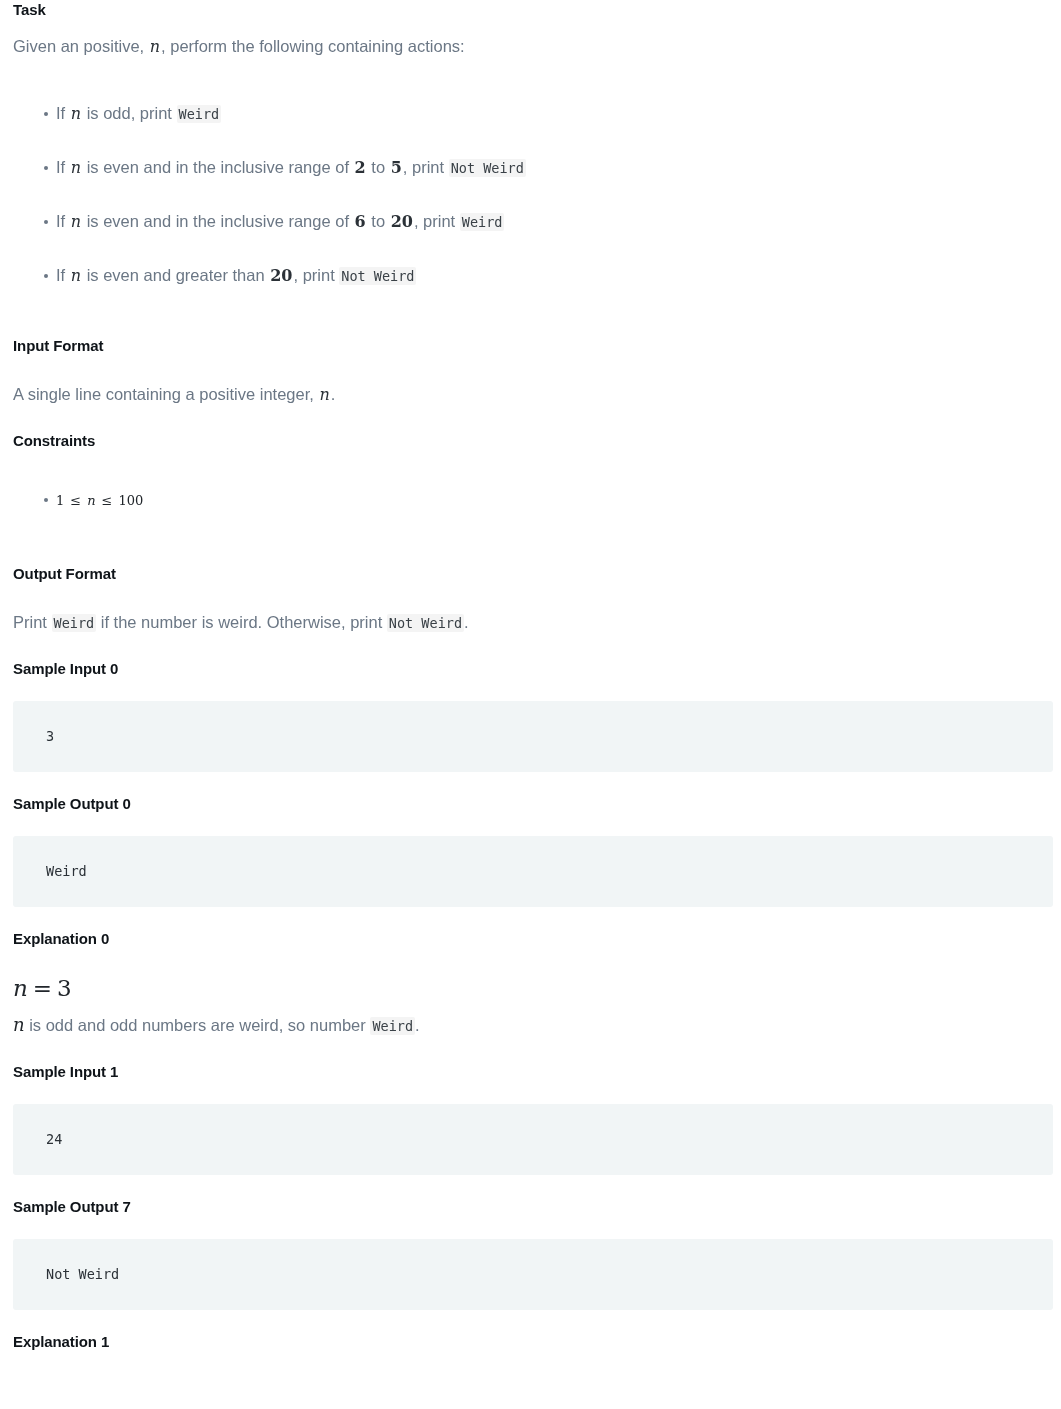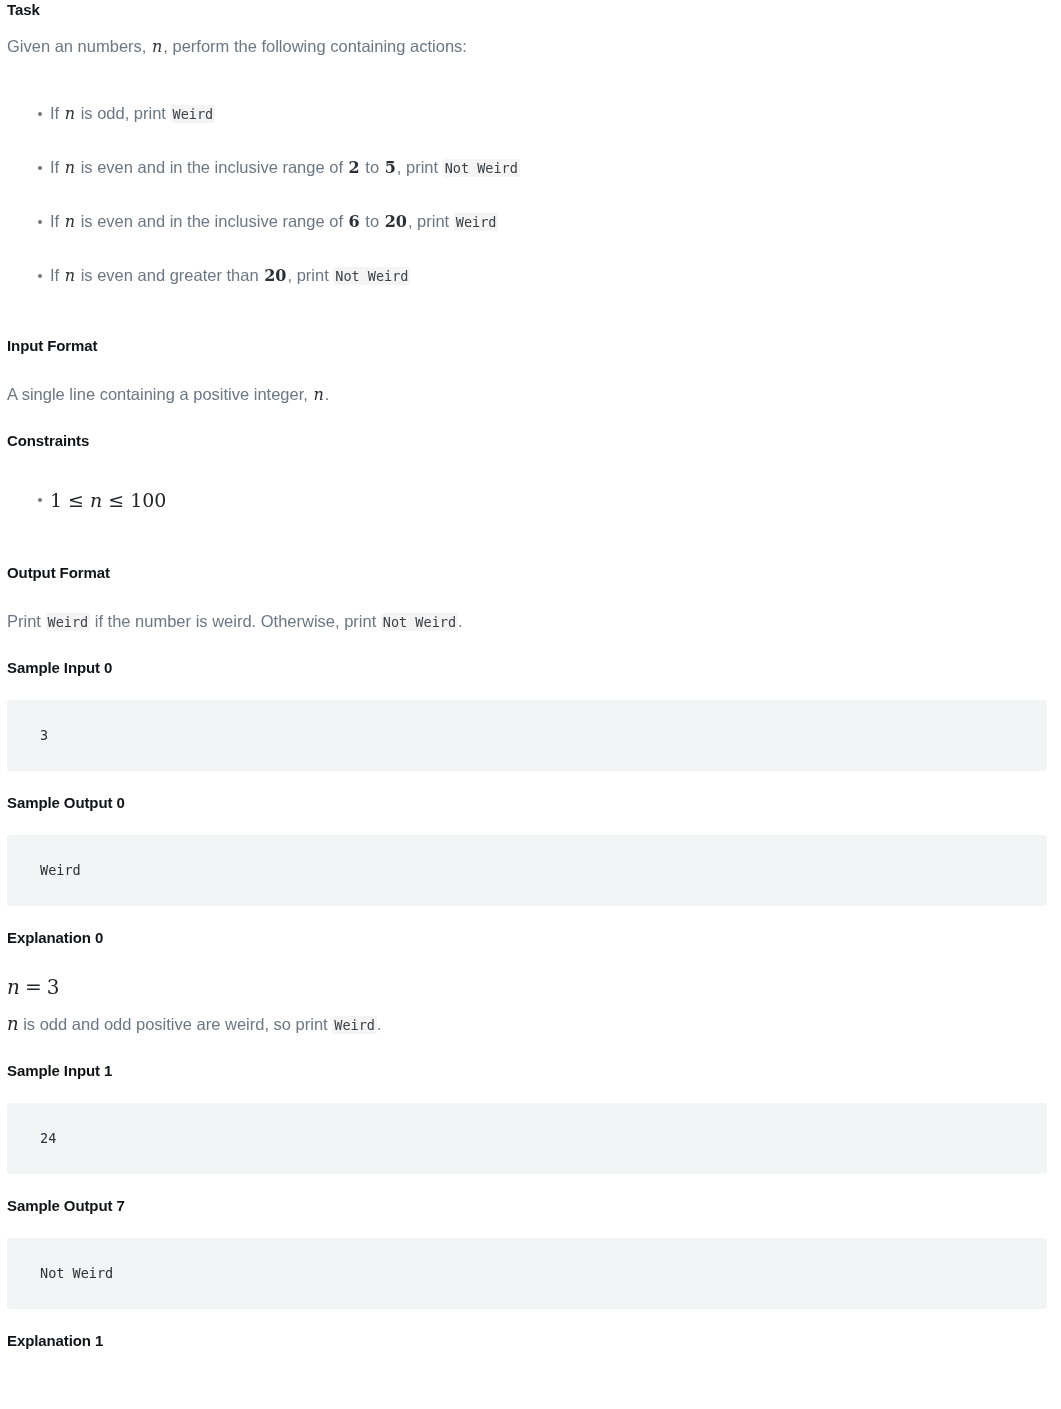--- a/index.html
+++ b/index.html
@@ -7,21 +7,21 @@
     padding: 0;
     background: #ffffff;
   }
   body {
     width: 1061px;
     min-height: 1409px;
     font-family: "Liberation Sans", sans-serif;
     -webkit-font-smoothing: antialiased;
   }
   .page {
-    padding: 0 7px;
+    padding: 0 13px;
     box-sizing: border-box;
     width: 1061px;
   }
 
   
   h3.section-heading {
     font-family: "Liberation Sans", sans-serif;
     font-size: 15px;
     font-weight: bold;
     color: #0f1419;
@@ -78,38 +78,38 @@
     font-family: "DejaVu Serif", "Liberation Serif", serif;
     font-style: normal;
     font-weight: bold;
     color: #2b3137;
     font-size: 16px;
     padding: 0 1px;
   }
   
   .math-line {
     font-family: "DejaVu Serif", "Liberation Serif", serif;
-    font-size: 20px;
+    font-size: 23px;
     color: #21262b;
     line-height: 26px;
     margin: 0;
   }
   .math-line .v {
     font-style: italic;
   }
   .math-line .op {
     font-style: normal;
     padding: 0 5px;
   }
   .math-line .num {
     font-style: normal;
   }
   .constraint-line {
     font-family: "DejaVu Serif", "Liberation Serif", serif;
-    font-size: 19px;
+    font-size: 13px;
     color: #21262b;
     line-height: 26px;
   }
   .constraint-line .v { font-style: italic; }
   .constraint-line .op { font-style: normal; padding: 0 6px; }
 
   
   p.mixed-line {
     font-family: "Liberation Sans", sans-serif;
     font-size: 16.5px;
@@ -174,21 +174,21 @@
   .gap-34 { height: 34px; }
 </style>
 </head>
 <body>
 
 <div class="page">
 
   <h3 class="section-heading">Task</h3>
   <div class="gap-14"></div>
 
-  <p class="body-text"><span>Given an numbers, </span><span class="math">n</span><span>, perform the following containing actions:</span></p>
+  <p class="body-text"><span>Given an positive, </span><span class="math">n</span><span>, perform the following containing actions:</span></p>
 
   <div class="gap-26"></div>
 
   <ul class="rule-list">
     <li><span>If </span><span class="math">n</span><span> is odd, print </span><code class="inline-code">Weird</code></li>
 
     <div class="gap-29"></div>
 
     <li><span>If </span><span class="math">n</span><span> is even and in the inclusive range of </span><span class="math-num">2</span><span> to </span><span class="math-num">5</span><span>, print </span><code class="inline-code">Not Weird</code></li>
 
@@ -233,21 +233,21 @@
   <h3 class="section-heading">Sample Output 0</h3>
   <div class="gap-22"></div>
   <pre class="code-block">Weird</pre>
 
   <div class="gap-22"></div>
 
   <h3 class="section-heading">Explanation 0</h3>
   <div class="gap-26"></div>
   <p class="math-line"><span class="v">n</span><span class="op">=</span><span class="num">3</span></p>
   <div class="gap-12"></div>
-  <p class="mixed-line"><span class="mvar">n</span><span> is odd and odd positive are weird, so print </span><code class="inline-code">Weird</code><span>.</span></p>
+  <p class="mixed-line"><span class="mvar">n</span><span> is odd and odd numbers are weird, so number </span><code class="inline-code">Weird</code><span>.</span></p>
 
   <div class="gap-24"></div>
 
   <h3 class="section-heading">Sample Input 1</h3>
   <div class="gap-22"></div>
   <pre class="code-block">24</pre>
 
   <div class="gap-22"></div>
 
   <h3 class="section-heading">Sample Output 7</h3>

